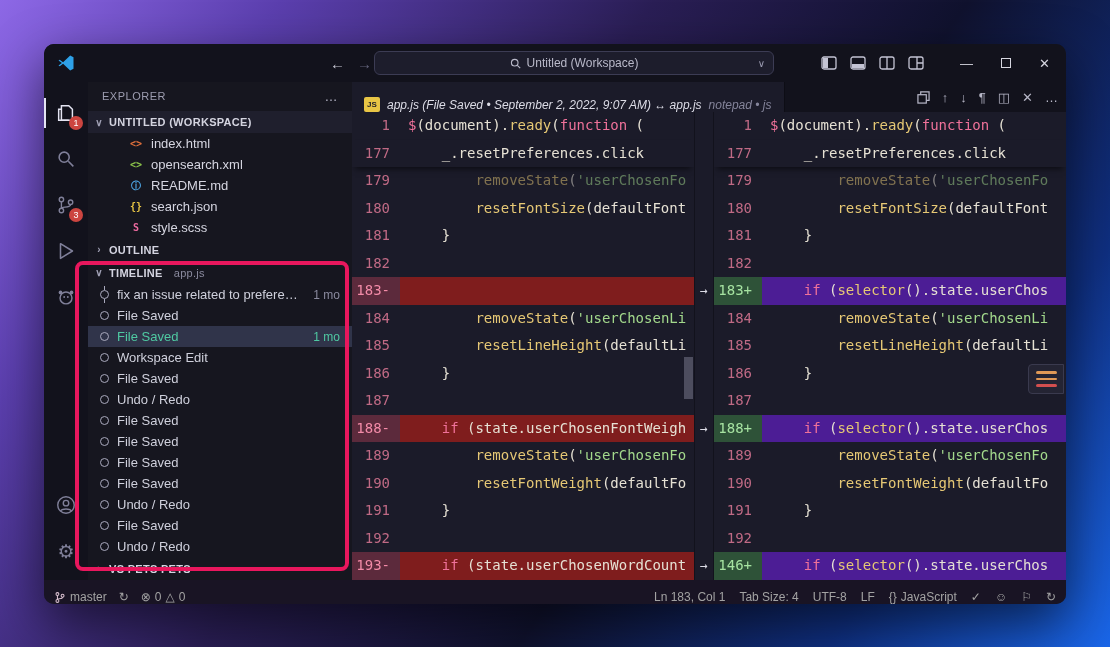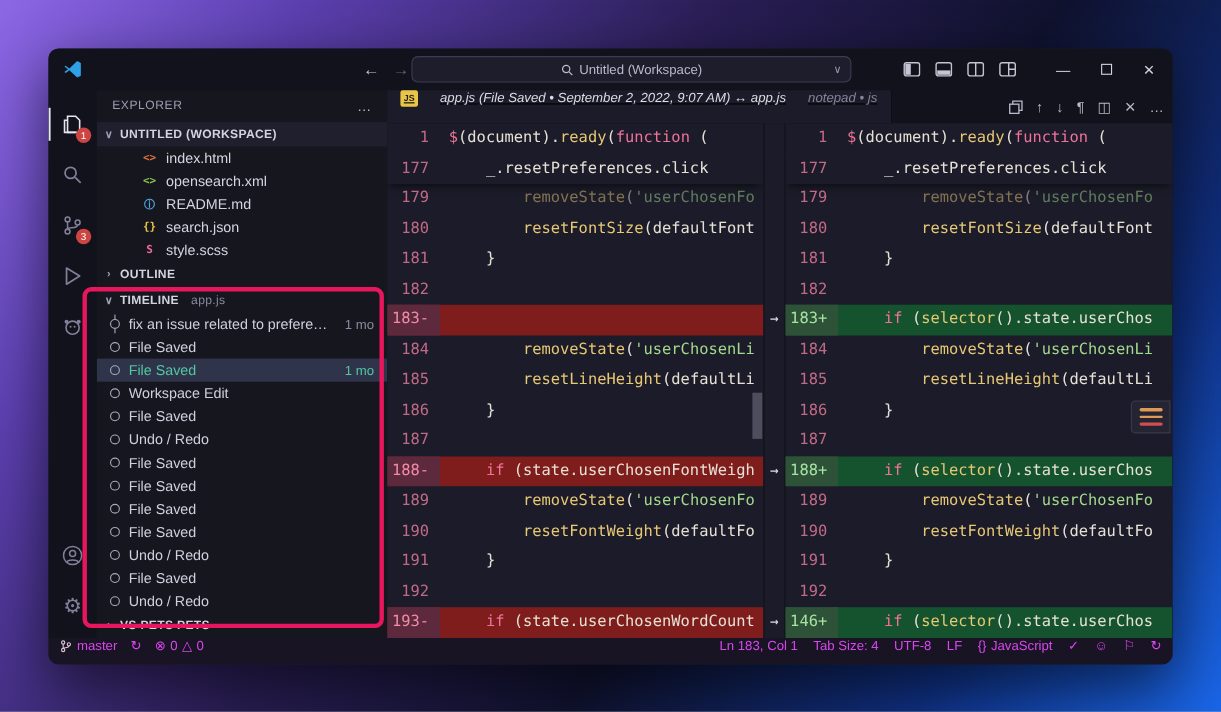--- a/index.html
+++ b/index.html
@@ -54,50 +54,50 @@
   .tl-row.selected { background:#30344a; }
   .tl-row.selected .tl-label, .tl-row.selected .tl-time { color:#4fc9a2; }
   .tl-icon { width:9px; height:9px; border:1.4px solid #a9a9bd; border-radius:50%; flex:none; position:relative; }
   .tl-icon.commit::before, .tl-icon.commit::after { content:""; position:absolute; left:2.6px; width:1.4px; height:4px; background:#a9a9bd; }
   .tl-icon.commit::before { top:-5px; } .tl-icon.commit::after { bottom:-5px; }
   .tl-label { flex:1; white-space:nowrap; overflow:hidden; text-overflow:ellipsis; }
   .tl-time { color:#8a8a9e; font-size:12px; margin-left:6px; }
   
   .editor { flex:1; display:flex; flex-direction:column; min-width:0; background:#1b1b29; }
   .tabbar { height:30px; background:#12121c; flex:none; display:flex; align-items:stretch; position:relative; }
-  .tab { display:flex; align-items:flex-start; gap:20px; padding:0 12px; background:#1b1b29; border-right:1px solid #0d0d15; max-width:560px;text-decoration:underline; }
+  .tab { display:flex; align-items:flex-end; gap:7px; padding:0 12px; background:#1b1b29; border-right:1px solid #0d0d15; max-width:560px; }
   .jsbadge { width:16px; height:15px; background:#e8c545; color:#1d1d28; border-radius:2px; font-size:8px; font-weight:bold; display:flex; align-items:center; justify-content:center; flex:none; }
   .tabtitle { font-size:12px; font-style:italic; color:#dcdce6; white-space:nowrap; overflow:hidden; text-overflow:ellipsis; }
   .tabsuffix { font-size:12px; font-style:italic; color:#84849a; white-space:nowrap; }
   .tab-actions { position:absolute; right:8px; top:0; height:30px; display:flex; align-items:center; gap:12px; color:#b8b8c8; font-size:13px; }
   .tab-actions span { cursor:default; }
   
   .codearea { flex:1; display:flex; min-height:0; position:relative; overflow:hidden; }
   .pane { overflow:hidden; position:relative; }
   .pane.left { width:342px; flex:none; }
   .arrowcol { width:20px; flex:none; background:#1b1b29; border-left:1px solid #12121c; border-right:1px solid #12121c; }
   .pane.right { flex:1; }
   .row { height:27.5px; line-height:27.5px; display:flex; font-family:"DejaVu Sans Mono",monospace; font-size:14px; white-space:pre; color:#e6e1d4; }
   .row:nth-child(2) { box-shadow:0 5px 6px -3px rgba(0,0,0,.55); }
   .row.dim .code { opacity:.5; }
   .gutter { width:48px; flex:none; text-align:right; padding-right:10px; color:#c06a85; }
   .code { flex:1; overflow:hidden; padding-left:8px; }
   .row.del { background:#7f1d1d; }
   .row.del .gutter { background:#5c2a3c; color:#f38ba8; }
-  .row.add { background:#14532d;justify-content:space-between; }
+  .row.add { background:#4c1d95;justify-content:space-between; }
   .row.add .gutter { background:#2e5238; color:#a6e3a1; }
   .arrow-row { height:27.5px; line-height:27.5px; text-align:center; font-family:"DejaVu Sans Mono",monospace; font-size:13px; color:#dcdce6; }
   .tok-kw { color:#f0729a; }
   .tok-fn { color:#e6c875; }
   .tok-str { color:#a3d98c; }
   .scroll-thumb { position:absolute; right:1px; top:245px; width:9px; height:42px; background:rgba(140,140,160,.45); }
   .diff-widget { position:absolute; right:2px; top:252px; width:36px; height:30px; background:#242433; border:1px solid #3a3a4e; border-radius:4px 0 0 4px; display:flex; flex-direction:column; justify-content:center; gap:4px; padding-left:7px; }
   .diff-widget i { display:block; width:21px; height:2.5px; border-radius:2px; }
   
-  .statusbar { height:24px; background:#191424; flex:none; display:flex; align-items:flex-start; padding:0 10px; font-size:12px; color:#d946ef; gap:14px; }
+  .statusbar { height:24px; background:#191424; flex:none; display:flex; align-items:flex-end; padding:0 10px; font-size:12px; color:#a3a3a3; gap:14px; }
   .sb-left { display:flex; align-items:center; gap:12px; }
   .sb-item { display:flex; align-items:center; gap:4px; }
   .sb-right { margin-left:auto; display:flex; align-items:center; gap:14px; }
   .sb-ico { font-size:12px; }
   
   .annotation { position:absolute; left:75px; top:261px; width:274px; height:310px; border:4px solid #e8175d; border-radius:8px; z-index:60; pointer-events:none; }
   svg { display:block; }
 </style>
 </head>
 <body>

